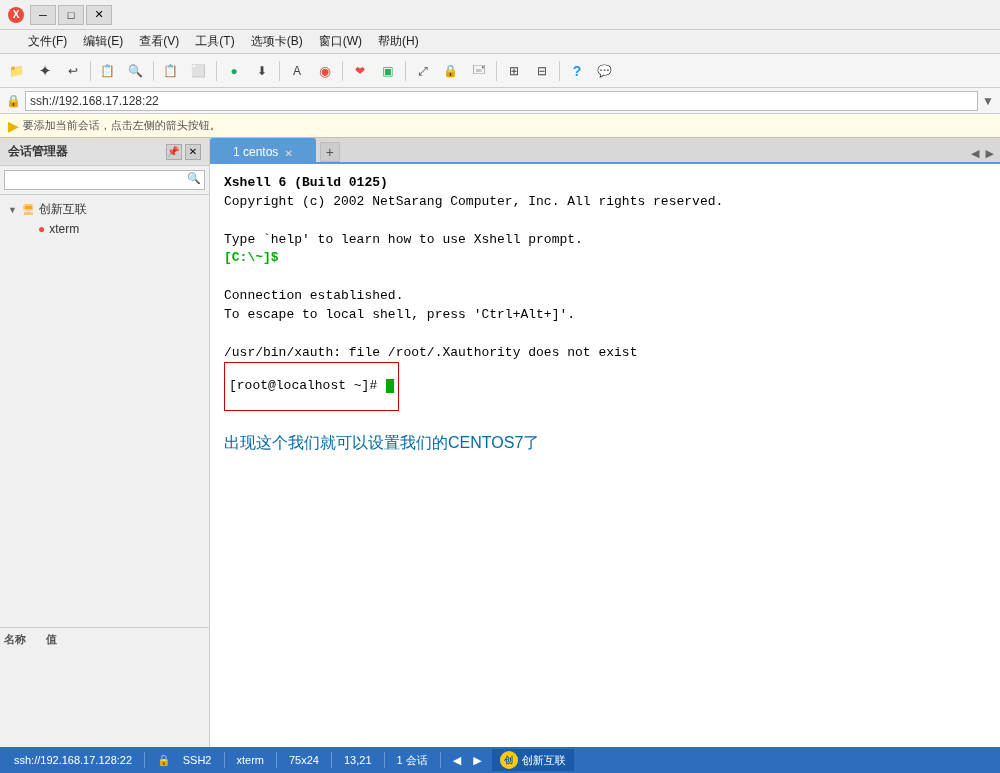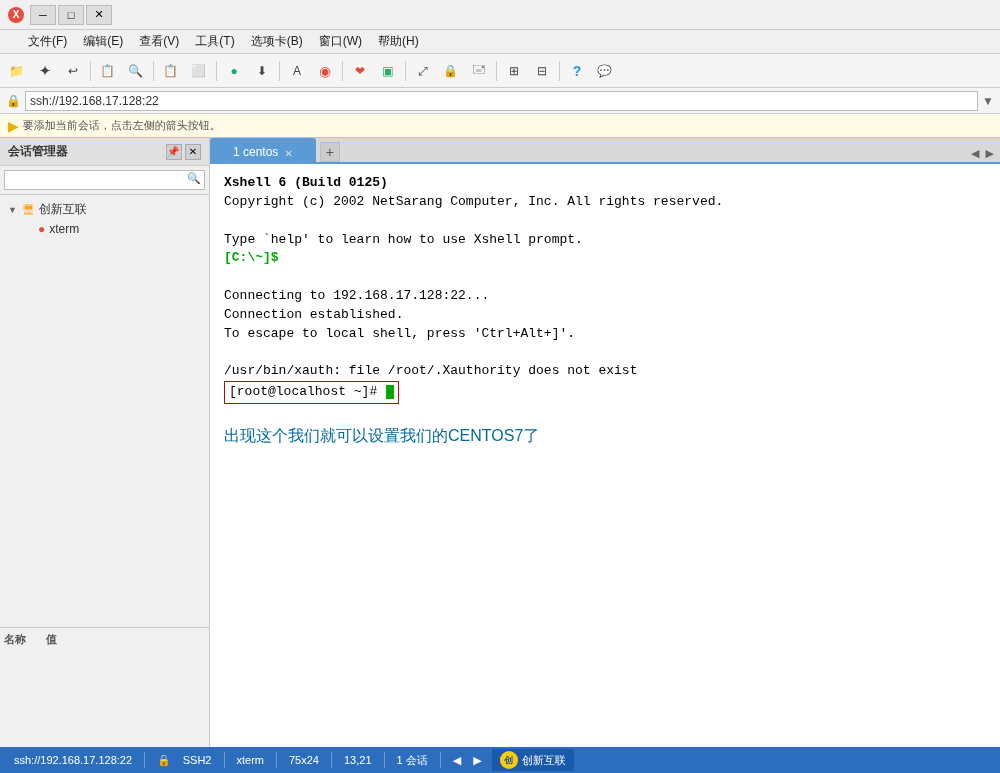--- a/index.html
+++ b/index.html
@@ -215,21 +215,21 @@
       color: #000;
       padding: 10px 14px;
       overflow-y: auto;
       line-height: 1.45;
     }
     .term-bold { font-weight: bold; text-align: right; }
     .term-green { color: #00aa00; }
     .term-prompt-box {
       display: inline-block;
       border: 1.5px solid #cc0000;
-      padding: 1px 4px;
+      padding: 14px 4px;
     }
     .term-cursor {
       display: inline-block;
       width: 8px;
       height: 14px;
       background: #00aa00;
       vertical-align: middle;
       margin-left: 1px;
     }
     .term-annotation {
@@ -395,23 +395,20 @@
       </div>
       <div>&nbsp;</div>
       <div>
         <span>Type `help' to learn how to use Xshell prompt.</span>
       </div>
       <div>
         <span class="term-green term-bold">[C:\~]$</span>
       </div>
       <div>&nbsp;</div>
       <div>
-        <span>Connecting to 192.168.17.128:22...</span>
-      </div>
-      <div>
         <span>Connection established.</span>
       </div>
       <div>
         <span>To escape to local shell, press 'Ctrl+Alt+]'.</span>
       </div>
       <div>&nbsp;</div>
       <div>
         <span>/usr/bin/xauth:  file /root/.Xauthority does not exist</span>
       </div>
       <div>

